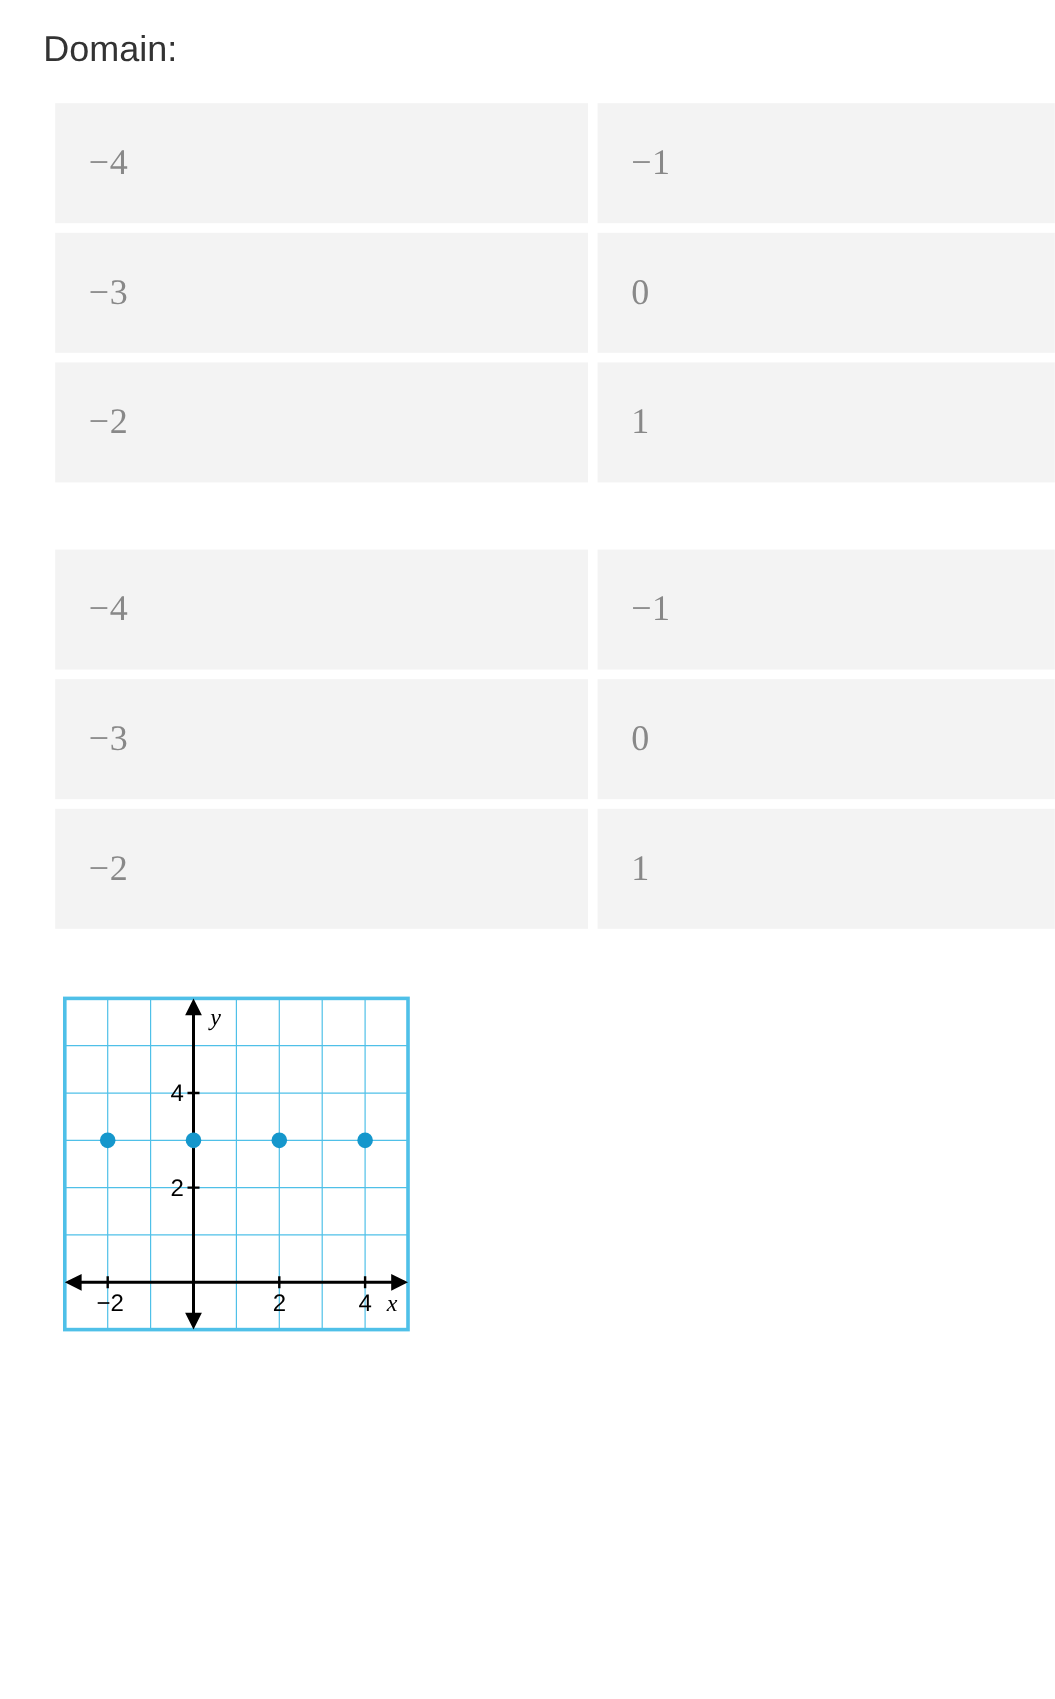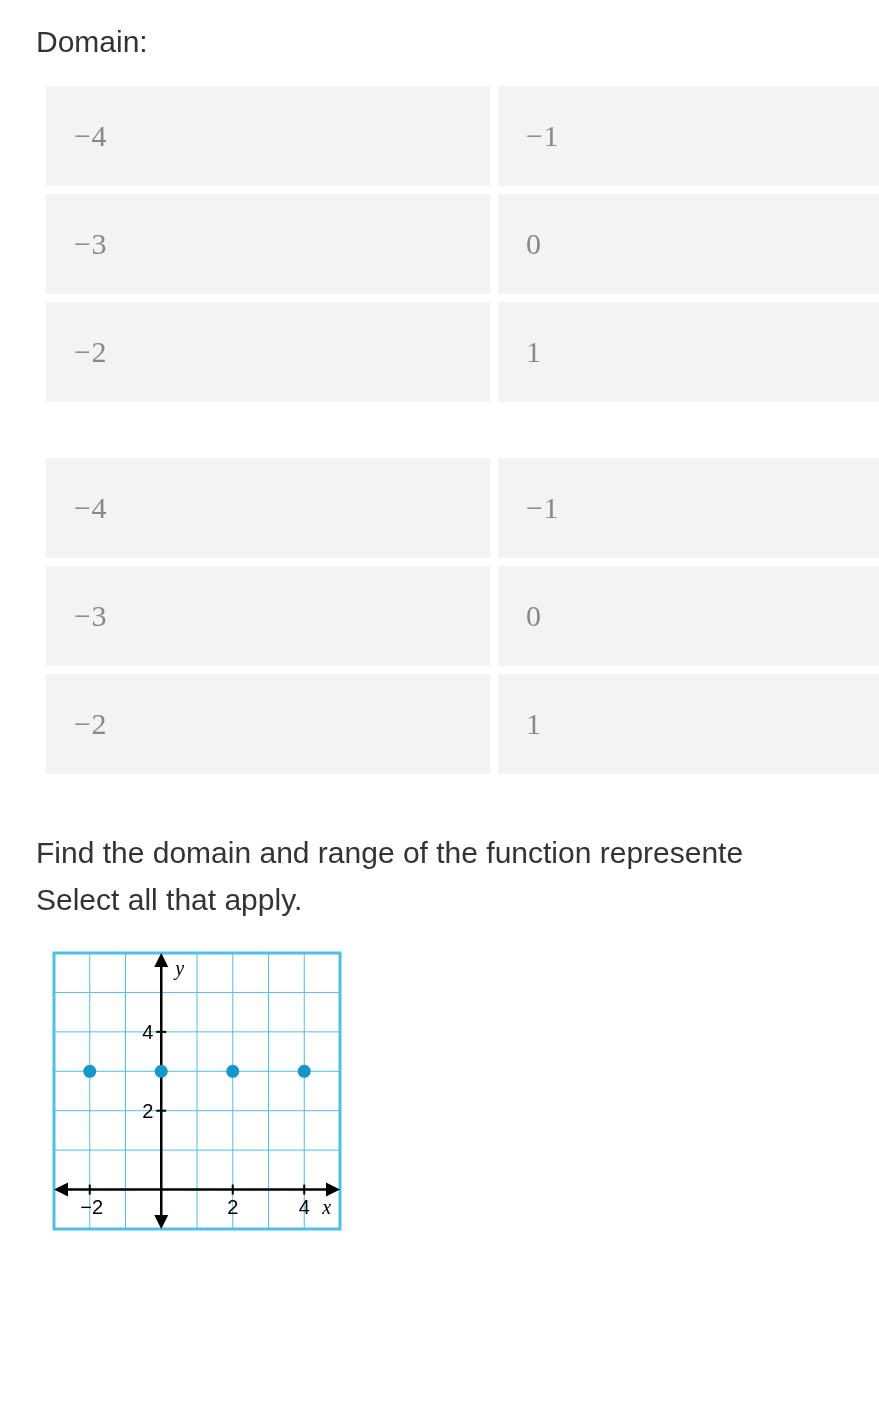--- a/index.html
+++ b/index.html
@@ -72,24 +72,20 @@
 
   <div class="grid">
     <div class="cell">−4</div>
     <div class="cell">−1</div>
     <div class="cell">−3</div>
     <div class="cell">0</div>
     <div class="cell">−2</div>
     <div class="cell">1</div>
   </div>
 
-  <div class="question-text">
-    <span>Find the domain and range of the function represente</span><br>
-    <span>Select all that apply.</span>
-  </div>
 
   <div class="graph-wrap">
     <svg id="graph-svg" class="graph" width="290" height="280">
         <rect x="2" y="2" width="286" height="276" fill="none" stroke="#4fc0e8" stroke-width="3"></rect>
         <line x1="2" y1="2" x2="2" y2="278" stroke="#4fc0e8" stroke-width="1"></line>
         <line x1="37.75" y1="2" x2="37.75" y2="278" stroke="#4fc0e8" stroke-width="1"></line>
         <line x1="73.5" y1="2" x2="73.5" y2="278" stroke="#4fc0e8" stroke-width="1"></line>
         <line x1="109.25" y1="2" x2="109.25" y2="278" stroke="#4fc0e8" stroke-width="1"></line>
         <line x1="145" y1="2" x2="145" y2="278" stroke="#4fc0e8" stroke-width="1"></line>
         <line x1="180.75" y1="2" x2="180.75" y2="278" stroke="#4fc0e8" stroke-width="1"></line>

